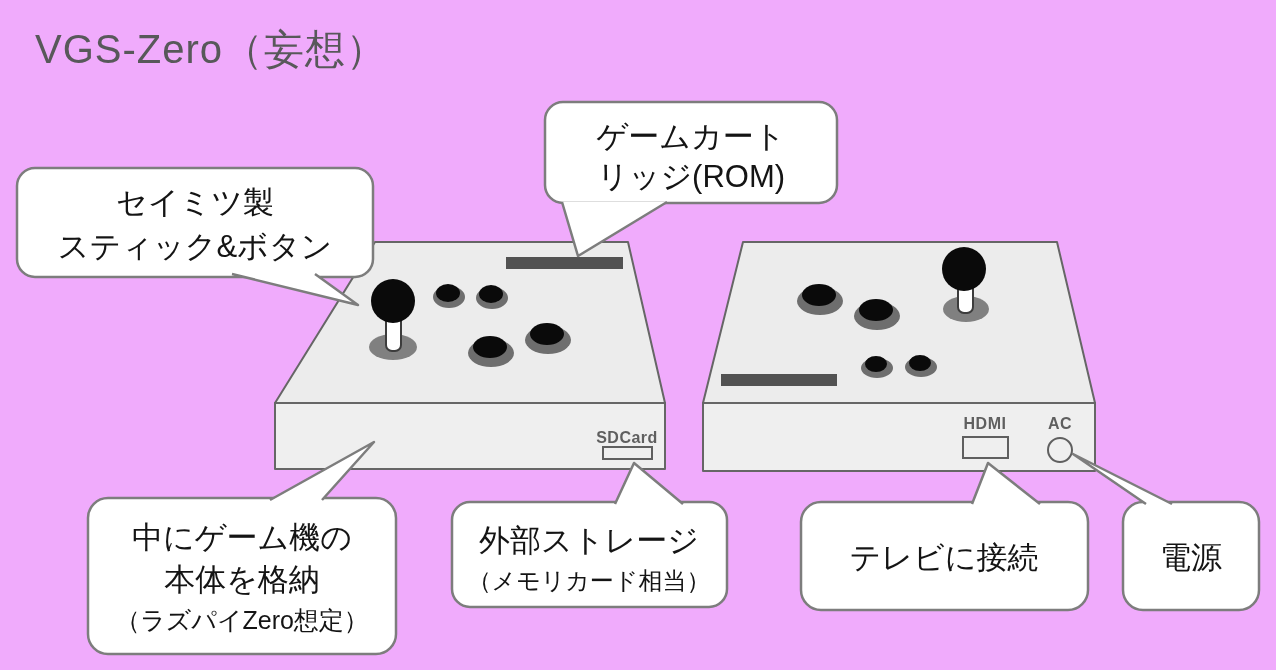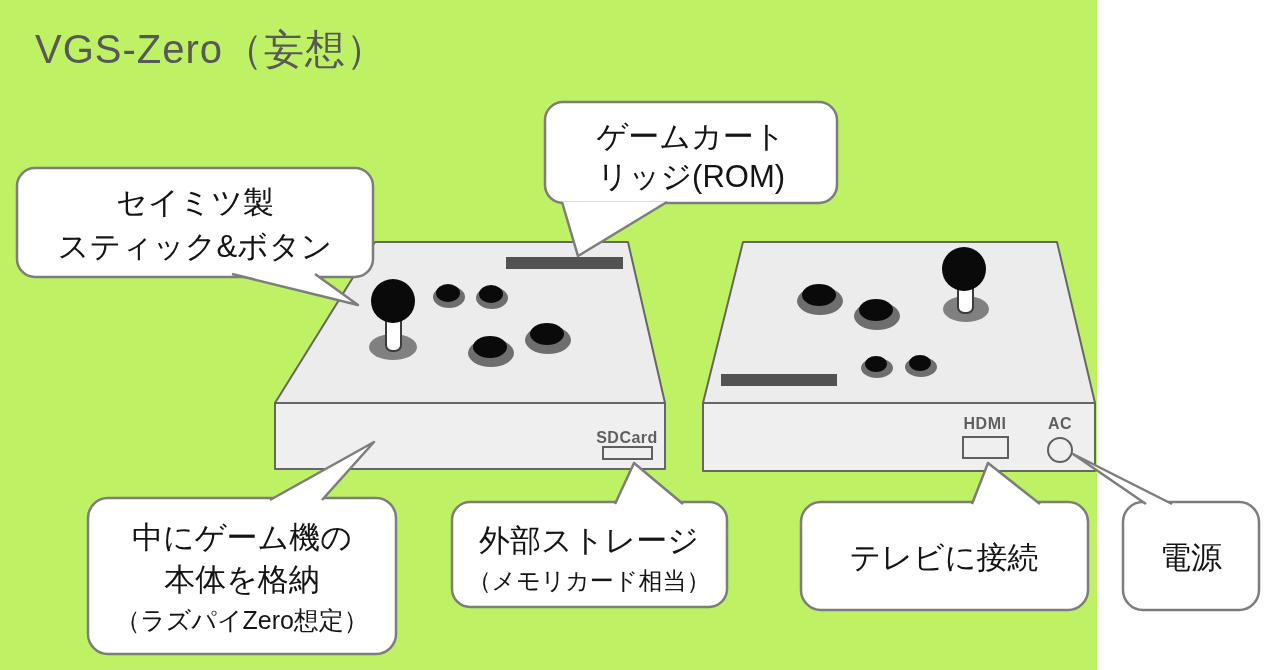--- a/index.html
+++ b/index.html
@@ -6,23 +6,23 @@
     margin: 0;
     padding: 0;
     background: #ffffff;
     width: 1280px;
     height: 670px;
     overflow: hidden;
     font-family: "Liberation Sans", "DejaVu Sans", sans-serif;
   }
   .stage {
     position: relative;
-    width: 1097px;
+    width: 1276px;
     height: 670px;
-    background: #bef264;
+    background: #f0abfc;
   }
   svg { display: block; }
   text {
     font-family: "Liberation Sans", "DejaVu Sans", sans-serif;
     user-select: none;
   }
   .bubble-text { fill: #141414; }
   .port-label  { fill: #5f5f5f; font-weight: bold; letter-spacing: 0.5px; }
   .title-text  { fill: #58585a; letter-spacing: 1px; }
 </style>

